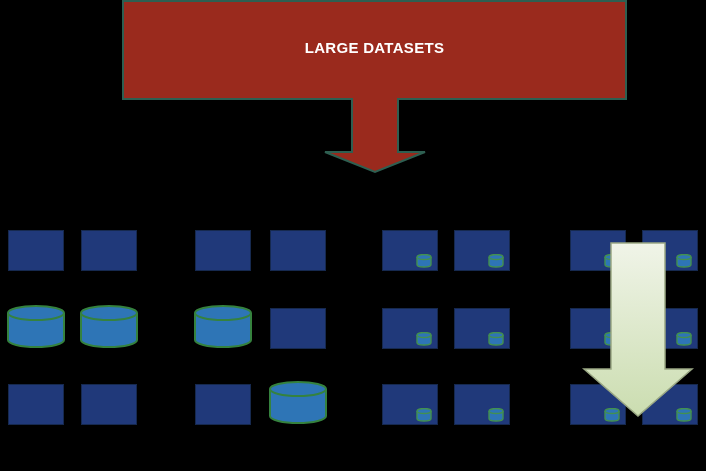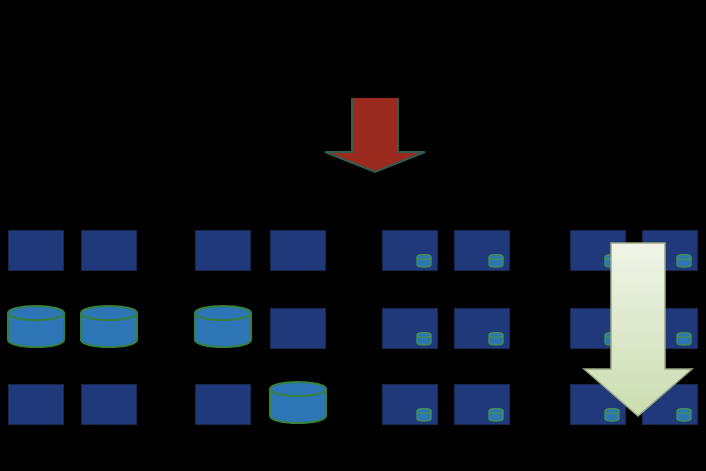--- a/index.html
+++ b/index.html
@@ -23,20 +23,23 @@
     width:56px;height:41px;box-sizing:border-box;
     background:var(--rect-fill);border:1px solid var(--rect-border);
   }
   .mini{position:absolute;left:33px;top:23px;}
 </style>
 </head>
 <body>
 
 <div class="canvas">
 
+  <div class="title-box">
+    <span>LARGE DATASETS</span>
+  </div>
 
   <div id="clusters">
       <div class="cluster">
         <div class="node abs" style="left:8px;top:230px"></div>
         <div class="node abs" style="left:81px;top:230px"></div>
         <svg class="abs" style="left:6px;top:304px" width="60" height="45" viewBox="0 0 60 45">
           <path d="M2 9 v27 a28 7 0 0 0 56 0 v-27" fill="var(--cyl-fill)" stroke="var(--cyl-stroke)" stroke-width="2"></path>
           <ellipse cx="30" cy="9" rx="28" ry="7" fill="var(--cyl-fill)" stroke="var(--cyl-stroke)" stroke-width="2"></ellipse>
         </svg>
         <svg class="abs" style="left:79px;top:304px" width="60" height="45" viewBox="0 0 60 45">

